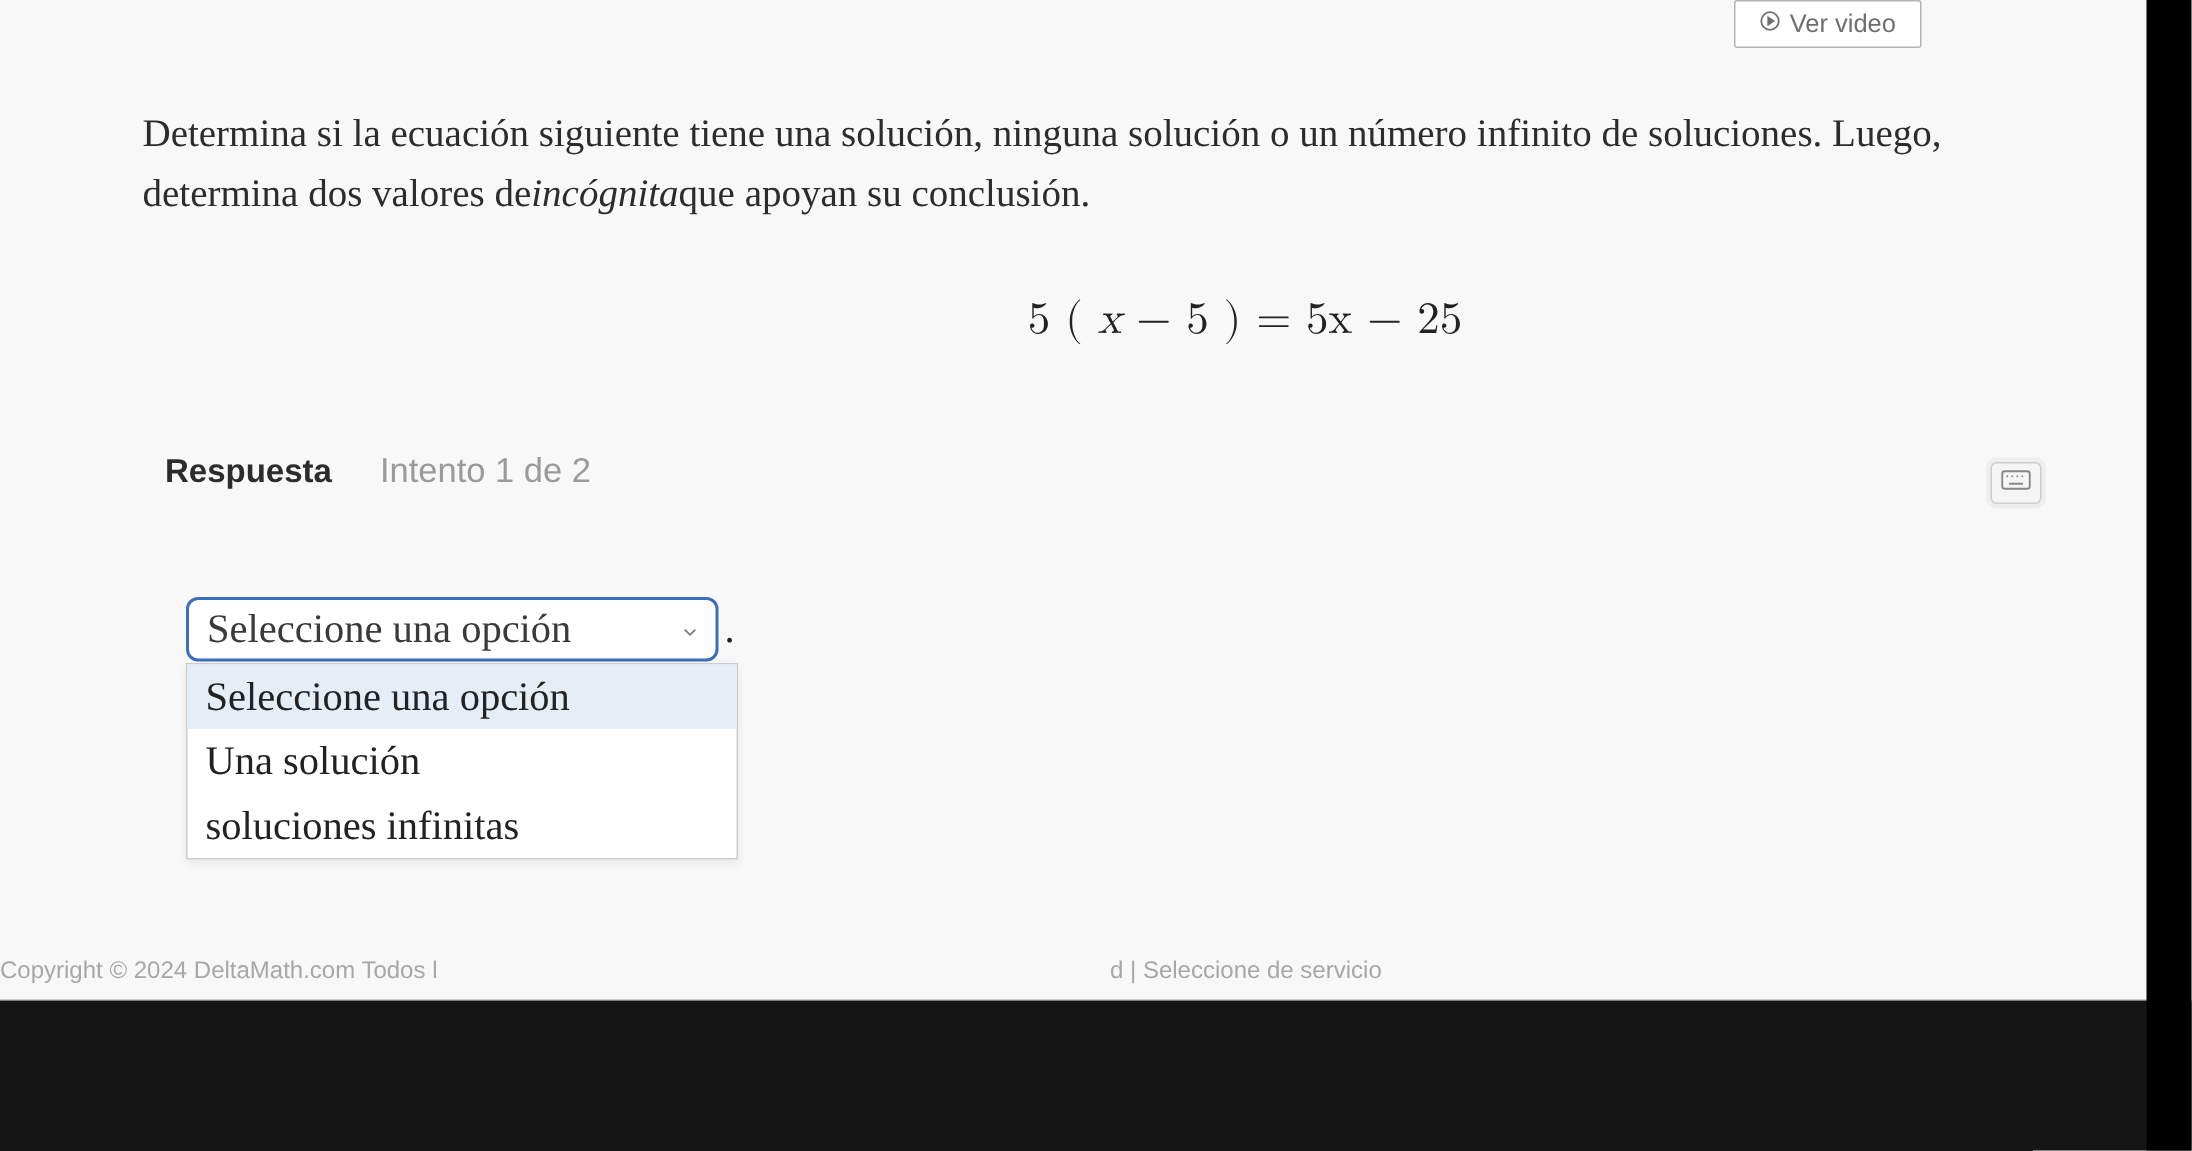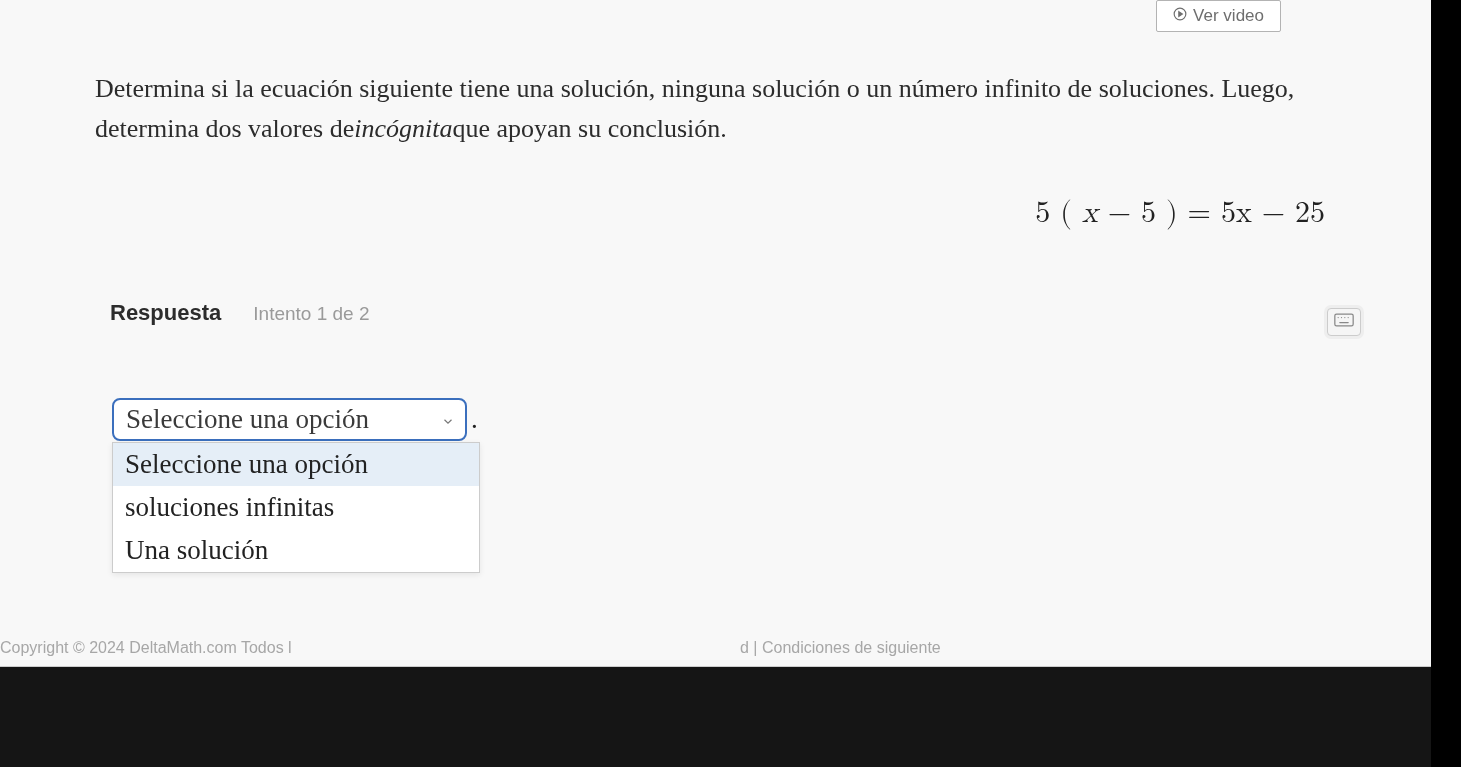--- a/index.html
+++ b/index.html
@@ -65,21 +65,21 @@
     line-height: 1.55;
     margin-top: 24px;
   }
   .problem-text .italic {
     font-style: italic;
   }
   .equation {
     font-family: 'Latin Modern Math', 'STIX Two Math', Cambria Math, Georgia, serif;
     font-size: 30px;
     color: #222;
-    text-align: right;
+    text-align: center;
     margin-top: 40px;
     margin-left: 240px;
   }
   .equation .var {
     font-style: italic;
   }
   .answer-row {
     position: absolute;
     top: 300px;
     left: 110px;
@@ -88,21 +88,21 @@
     gap: 32px;
   }
   .answer-label {
     font-family: -apple-system, BlinkMacSystemFont, "Segoe UI", Arial, sans-serif;
     font-size: 22px;
     font-weight: 700;
     color: #2c2c2c;
   }
   .attempt-label {
     font-family: -apple-system, BlinkMacSystemFont, "Segoe UI", Arial, sans-serif;
-    font-size: 19px;
+    font-size: 23px;
     color: #9a9a9a;
   }
   .keyboard-icon {
     position: absolute;
     top: 308px;
     right: 100px;
     width: 34px;
     height: 28px;
     border: 1px solid #ccc;
     border-radius: 4px;
@@ -121,21 +121,21 @@
     top: 398px;
     left: 108px;
     font-size: 27px;
     color: #222;
     display: flex;
     align-items: center;
   }
   .select-wrapper {
     position: relative;
     display: inline-block;
-    margin-left: 4px;
+    margin-left: 16px;
   }
   .select-box {
     border: 2px solid #3b6fbd;
     border-radius: 8px;
     padding: 4px 36px 4px 12px;
     font-size: 27px;
     font-family: Georgia, 'Times New Roman', serif;
     color: #3a3a3a;
     background: #fff;
     display: flex;
@@ -261,31 +261,31 @@
       <div class="select-box">
         <span>Seleccione una opción</span>
         <span class="select-chevron">
           <svg viewBox="0 0 24 24" fill="none" stroke="#777" stroke-width="2">
             <polyline points="6 9 12 15 18 9"></polyline>
           </svg>
         </span>
       </div>
       <div class="dropdown">
         <div class="dropdown-item highlight">Seleccione una opción</div>
+        <div class="dropdown-item">Una solución</div>
         <div class="dropdown-item">soluciones infinitas</div>
-        <div class="dropdown-item">Una solución</div>
       </div>
     </div>
     <span class="period">.</span>
   </div>
 
   <div class="sep-line"></div>
 
   <div class="footer">
     <span class="footer-left">Copyright © 2024 DeltaMath.com Todos l</span>
     <span class="footer-right">
-      <span>d | </span><span>Condiciones de siguiente</span>
+      <span>d | </span><span>Seleccione de servicio</span>
     </span>
   </div>
 
   <div class="bottom-black"></div>
   <div class="right-black"></div>
 </div>
 
 </body></html>

